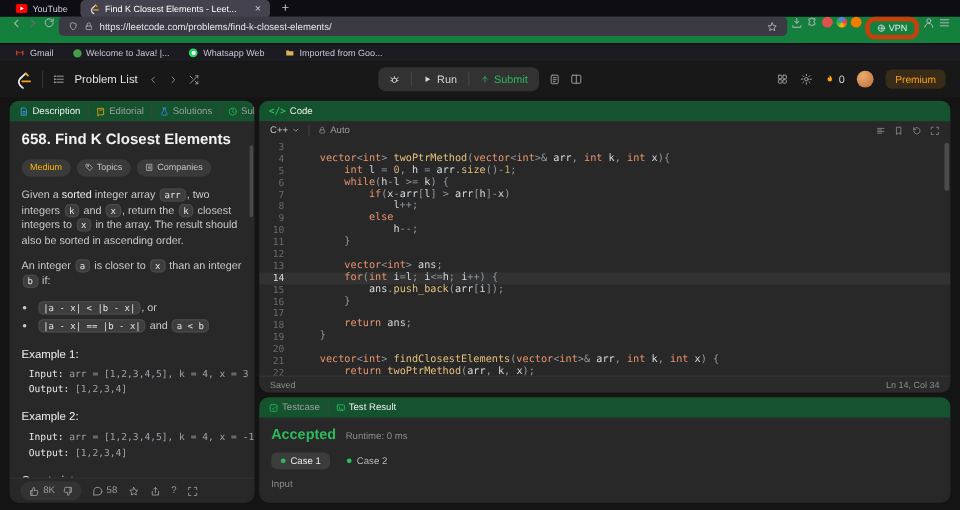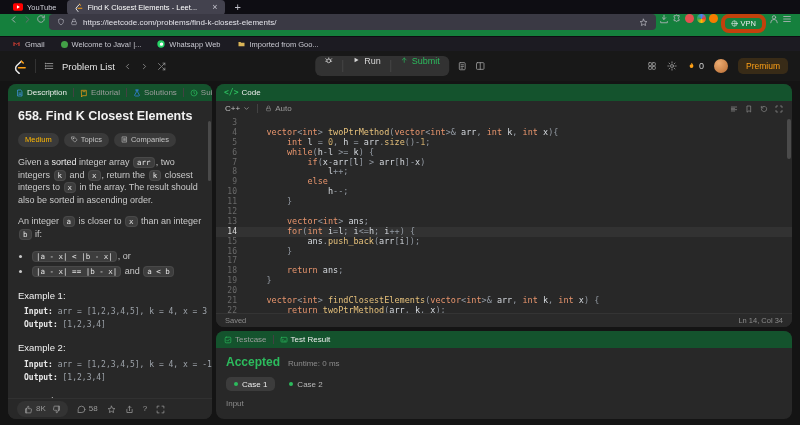--- a/index.html
+++ b/index.html
@@ -30,21 +30,21 @@
   .gdot{width:7px;height:7px;border-radius:50%;background:#43a047}
 
   
   .lc-header{height:30px;background:#181818;display:flex;align-items:center;padding:0 12px;position:relative;color:#9b9b9b}
   .lc-left{display:flex;align-items:center;gap:8px}
   .lc-sep{width:1px;height:14px;background:#333}
   .pl-label{color:#e4e4e4;font-size:9.5px}
   .hd-ic{color:#9b9b9b;display:flex}
   .lc-center{position:absolute;left:50%;transform:translateX(-50%);display:flex;align-items:center;gap:8px}
   .run-group{display:flex;align-items:center;background:#323232;border-radius:6px;height:20px;overflow:hidden}
-  .rg-btn{display:flex;align-items:flex-start;gap:4px;padding:0 9px;height:100%;font-size:9px;color:#d6d6d6;background:none;border:none;font-family:inherit}
+  .rg-btn{display:flex;align-items:center;gap:4px;padding:0 9px;height:100%;font-size:9px;color:#d6d6d6;background:none;border:none;font-family:inherit}
   .rg-div{width:1px;height:12px;background:#464646}
   .submit-btn{color:#2cbb5d}
   .lc-right{margin-left:auto;display:flex;align-items:center;gap:10px}
   .streak{display:flex;align-items:center;gap:3px;font-size:9px;color:#d0d0d0}
   .avatar{width:14px;height:14px;border-radius:50%;background:radial-gradient(circle at 35% 30%,#ecab71,#b96d33)}
   .premium{background:rgba(255,161,22,.14);color:#ffa116;font-size:8.5px;padding:3px 8px;border-radius:5px}
 
   
   .main{height:340px;display:flex;gap:4px;padding:3px 8px 2px}
   .panel{background:#282828;border-radius:8px;display:flex;flex-direction:column;overflow:hidden}
@@ -65,21 +65,21 @@
   .chip{display:flex;align-items:center;gap:3px;background:#3a3a3a;border-radius:9px;padding:2px 7px;font-size:7.5px;color:#c4c4c4}
   .chip.diff{color:#ffb800}
   .para{margin:0 0 9px}
   .seg-text{color:#c9c9c9}
   .seg-bold{font-weight:400;color:#ededed}
   .seg-code{font-family:"DejaVu Sans Mono",monospace;font-size:7.5px;background:#3d3d3d;border:1px solid #494949;border-radius:4px;padding:0 3px;color:#e4e4e4;margin:0 1px;white-space:nowrap}
   ul.bullets{margin:0 0 4px 13px}
   ul.bullets li{margin:3px 0}
   .ex-h{font-size:9.5px;font-weight:400;color:#f0f0f0;margin:11px 0 4px}
   .ex-line{font-family:"DejaVu Sans Mono",monospace;font-size:8px;color:#9da3aa;margin:2px 0 2px 6px;white-space:nowrap}
-  .ex-lab{font-weight:700;color:#e9e9e9}
+  .ex-lab{font-weight:400;color:#e9e9e9}
   .desc-footer{position:absolute;bottom:0;left:0;width:100%;height:21px;background:#282828;display:flex;align-items:center;gap:9px;padding:0 9px;color:#9a9a9a;border-top:1px solid #313131;font-size:8px}
   .like-group{display:flex;align-items:center;gap:6px;background:#333;border-radius:9px;padding:2px 7px}
   .desc-scroll{position:absolute;right:1px;top:20px;width:3px;height:60px;background:#4a4a4a;border-radius:2px}
 
   
   .code-glyph{color:#2cbb5d;font-weight:700;font-size:8px;font-family:"DejaVu Sans Mono",monospace}
   .ed-toolbar{height:15px;display:flex;align-items:center;gap:7px;padding:0 9px;font-size:8px;color:#c0c0c0;flex:0 0 auto}
   .ticon{color:#8f8f8f;display:flex}
   .tb-right{margin-left:auto;display:flex;align-items:center;gap:7px}
   .editor{flex:1;position:relative;overflow:hidden;font-family:"DejaVu Sans Mono",monospace;font-size:8.5px;padding-top:2px}

